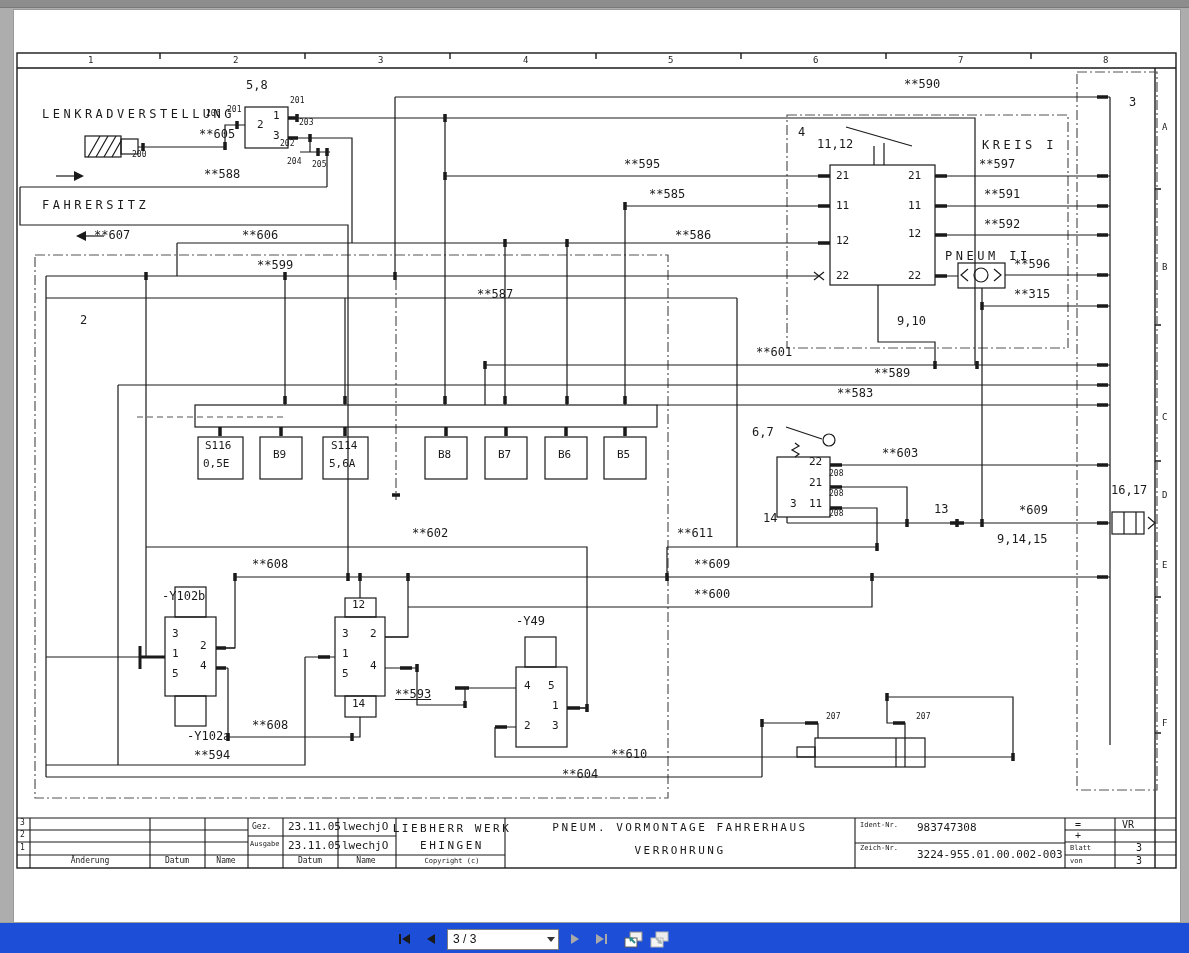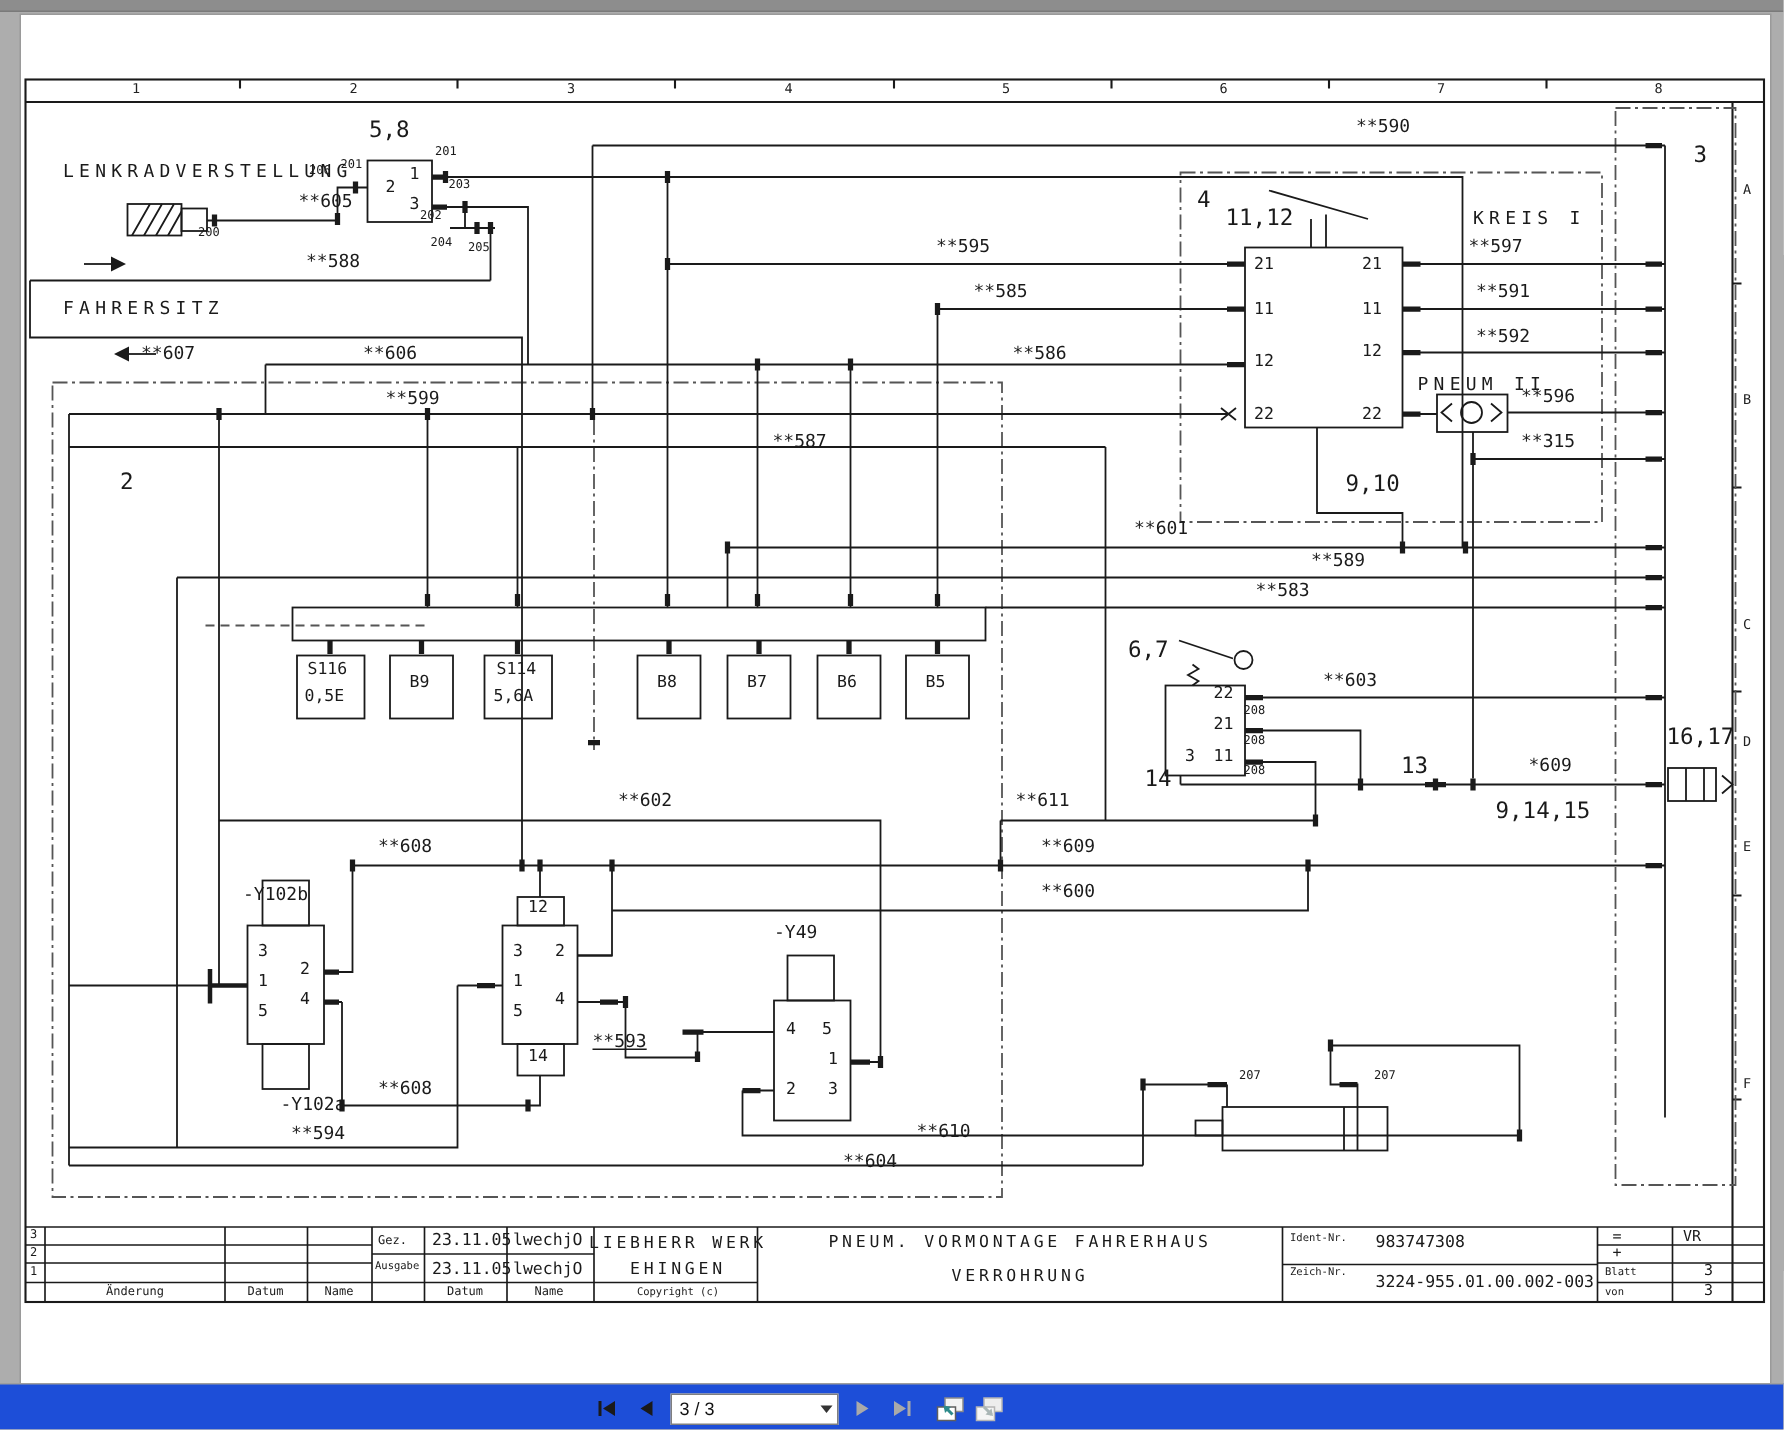--- a/index.html
+++ b/index.html
@@ -4,21 +4,21 @@
 <style>
   html,body{margin:0;padding:0;background:#adadad;}
   #screen{position:relative;width:1189px;height:953px;background:#adadad;overflow:hidden;
           font-family:"DejaVu Sans Mono","Liberation Mono",monospace;}
   #topband{position:absolute;left:0;top:0;width:1189px;height:7px;background:#8d8d8d;border-bottom:1px solid #7a7a7a;}
   #page{position:absolute;left:14px;top:10px;width:1166px;height:912px;background:#ffffff;box-shadow:0 0 0 1px #9a9a9a;}
   #draw{position:absolute;left:0;top:0;}
   #labels{position:absolute;left:0;top:0;width:1189px;height:953px;pointer-events:none;}
   .slabel{position:absolute;color:#1a1a1a;white-space:pre;line-height:1;}
   .md{font-size:12px;}
-  .lg{font-size:15px;}
+  .lg{font-size:12px;}
   .sm{font-size:8px;}
   .prt{font-size:11px;}
   .spaced{font-size:12px;letter-spacing:3.5px;}
   .bnum{position:absolute;font-size:9px;color:#222;}
   .tb{position:absolute;color:#1a1a1a;white-space:pre;line-height:1;}
   .t8{font-size:8px;}
   .t7{font-size:7px;}
   .t10{font-size:10px;}
   .t11{font-size:11px;}
   .t12s{font-size:11px;letter-spacing:2.5px;}
@@ -181,21 +181,21 @@
       <span class="slabel lg" style="left: 246px; top: 79px;">5,8</span>
       <span class="slabel md" style="left: 204px; top: 168px;">**588</span>
       <span class="slabel spaced" style="left: 42px; top: 199px;">FAHRERSITZ</span>
       <span class="slabel md" style="left: 94px; top: 229px;">**607</span>
       <span class="slabel md" style="left: 242px; top: 229px;">**606</span>
       <span class="slabel md" style="left: 257px; top: 259px;">**599</span>
       <span class="slabel lg" style="left: 80px; top: 314px;">2</span>
       <span class="slabel md" style="left: 624px; top: 158px;">**595</span>
       <span class="slabel md" style="left: 649px; top: 188px;">**585</span>
       <span class="slabel md" style="left: 675px; top: 229px;">**586</span>
-      <span class="slabel md" style="left: 477px; top: 288px; margin-left: 38px;">**587</span>
+      <span class="slabel md" style="left: 477px; top: 288px;">**587</span>
       <span class="slabel md" style="left: 904px; top: 78px;">**590</span>
       <span class="slabel lg" style="left: 798px; top: 126px;">4</span>
       <span class="slabel lg" style="left: 817px; top: 138px;">11,12</span>
       <span class="slabel spaced" style="left: 982px; top: 139px;">KREIS I</span>
       <span class="slabel md" style="left: 979px; top: 158px;">**597</span>
       <span class="slabel md" style="left: 984px; top: 188px;">**591</span>
       <span class="slabel md" style="left: 984px; top: 218px;">**592</span>
       <span class="slabel spaced" style="left: 945px; top: 250px;">PNEUM II</span>
       <span class="slabel md" style="left: 1014px; top: 258px;">**596</span>
       <span class="slabel md" style="left: 1014px; top: 288px;">**315</span>

